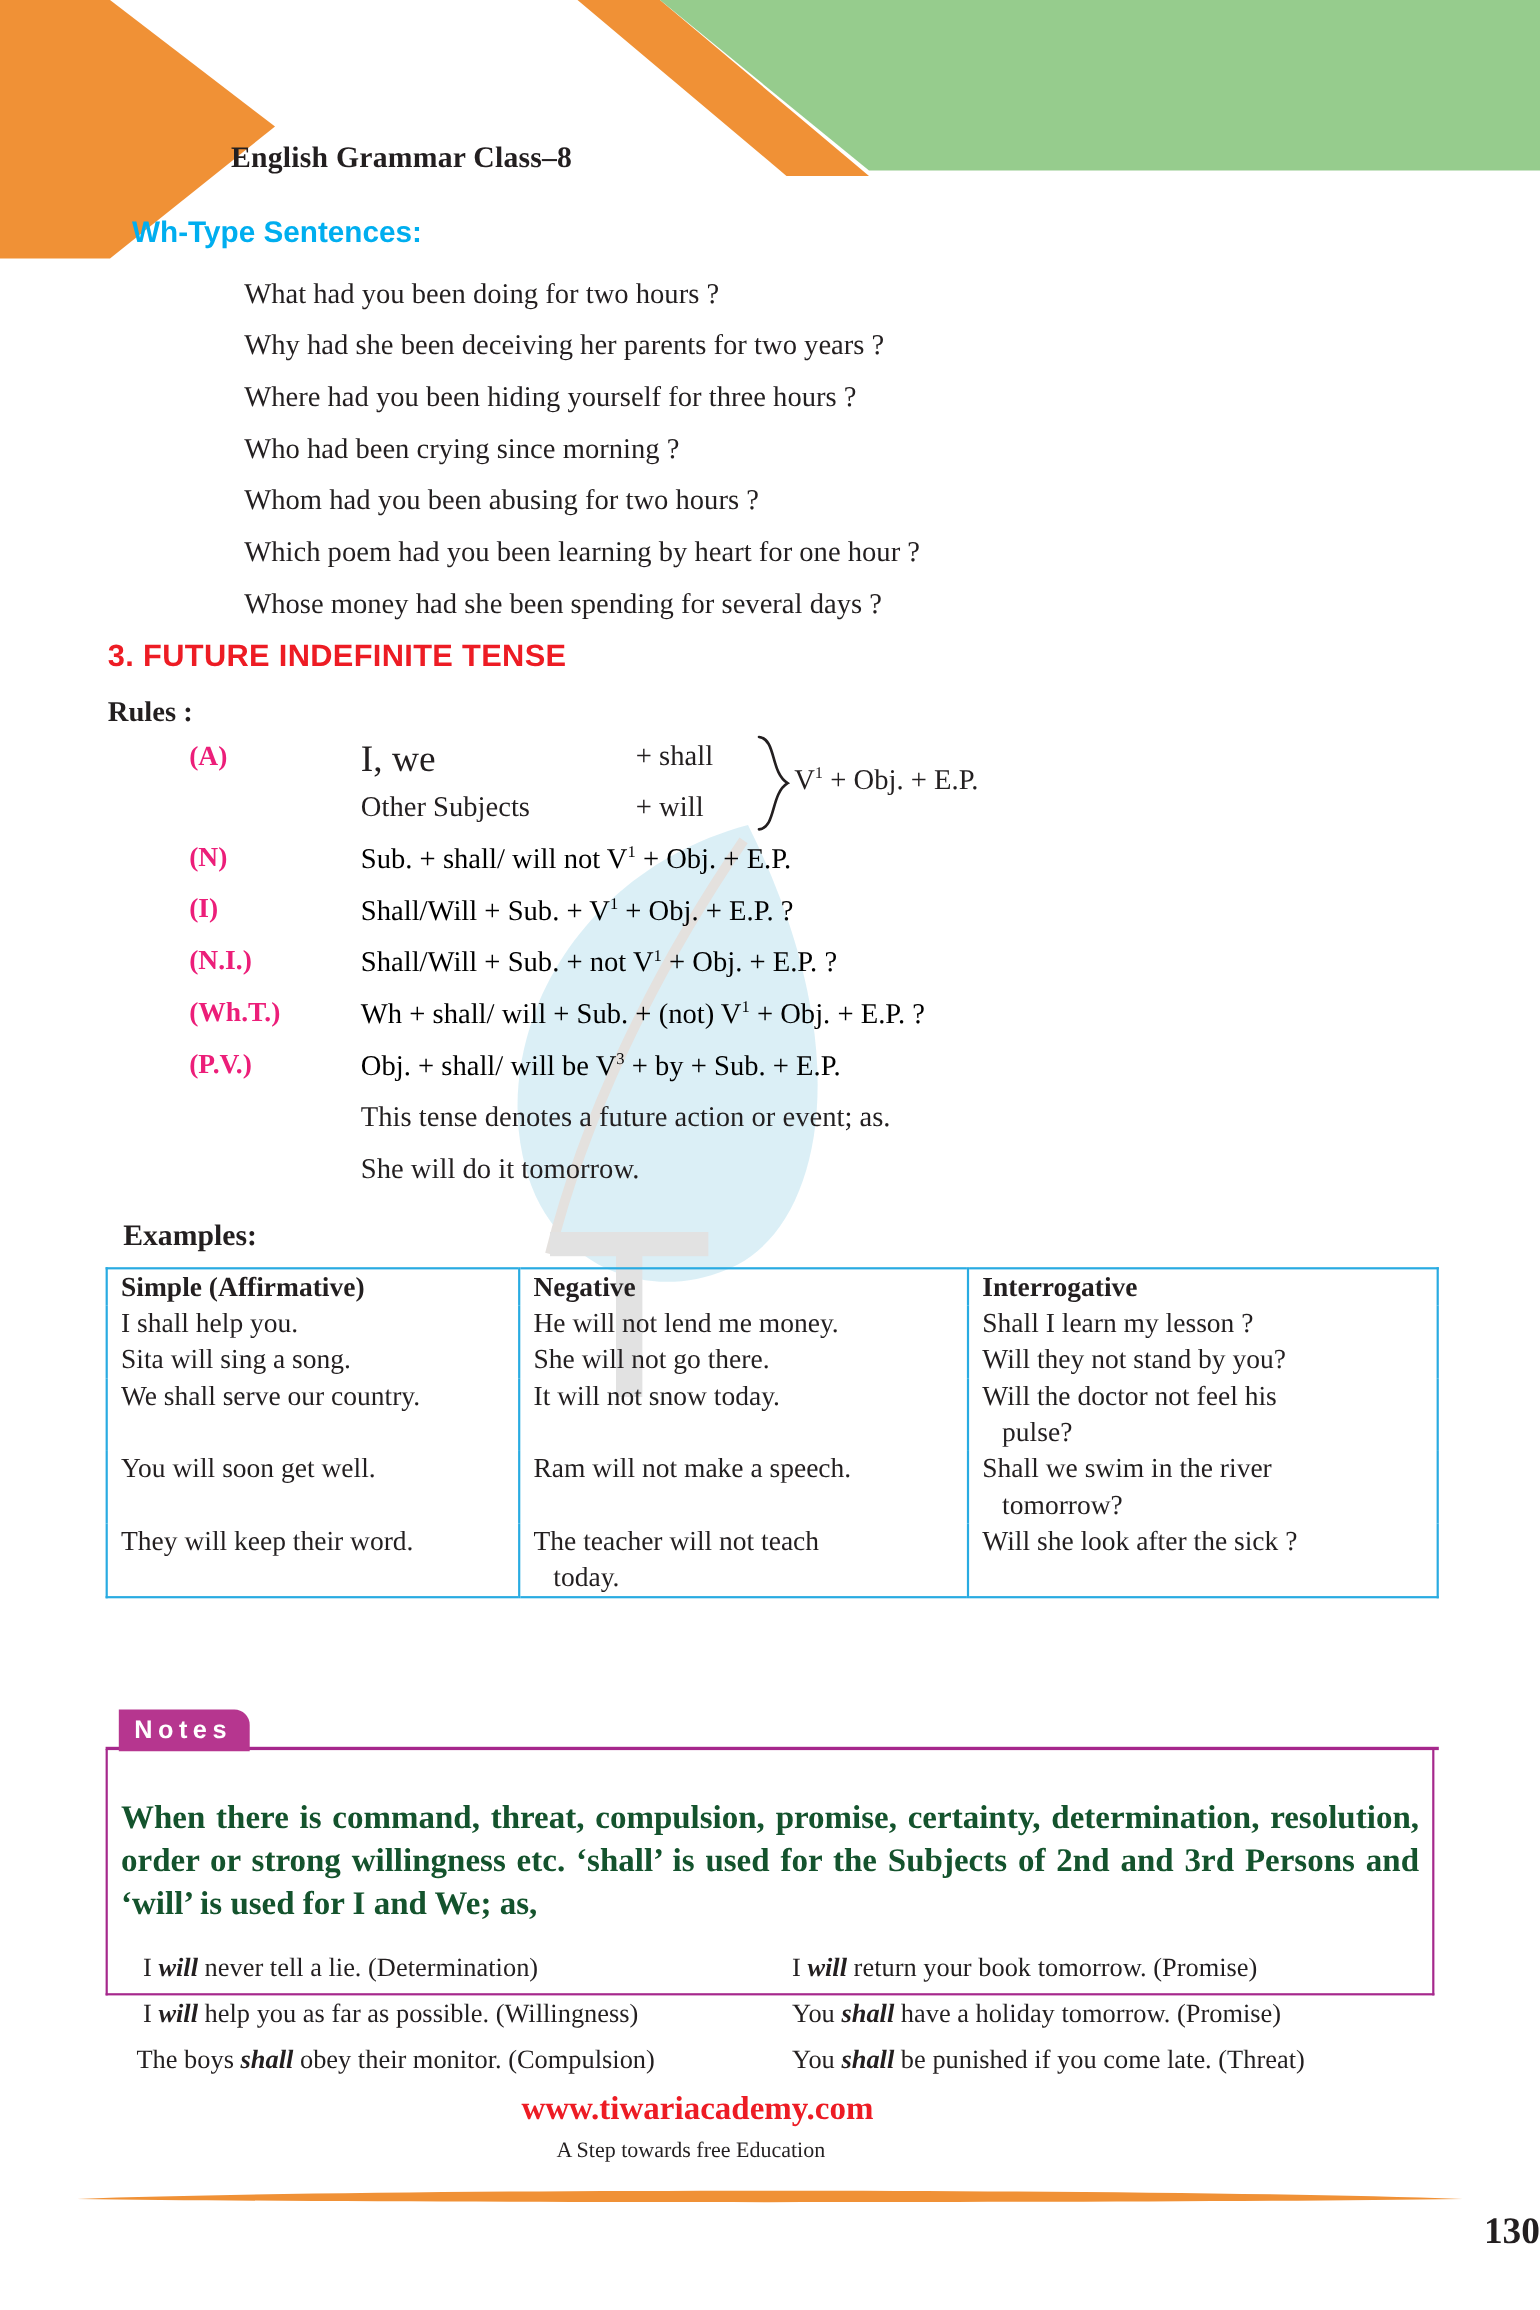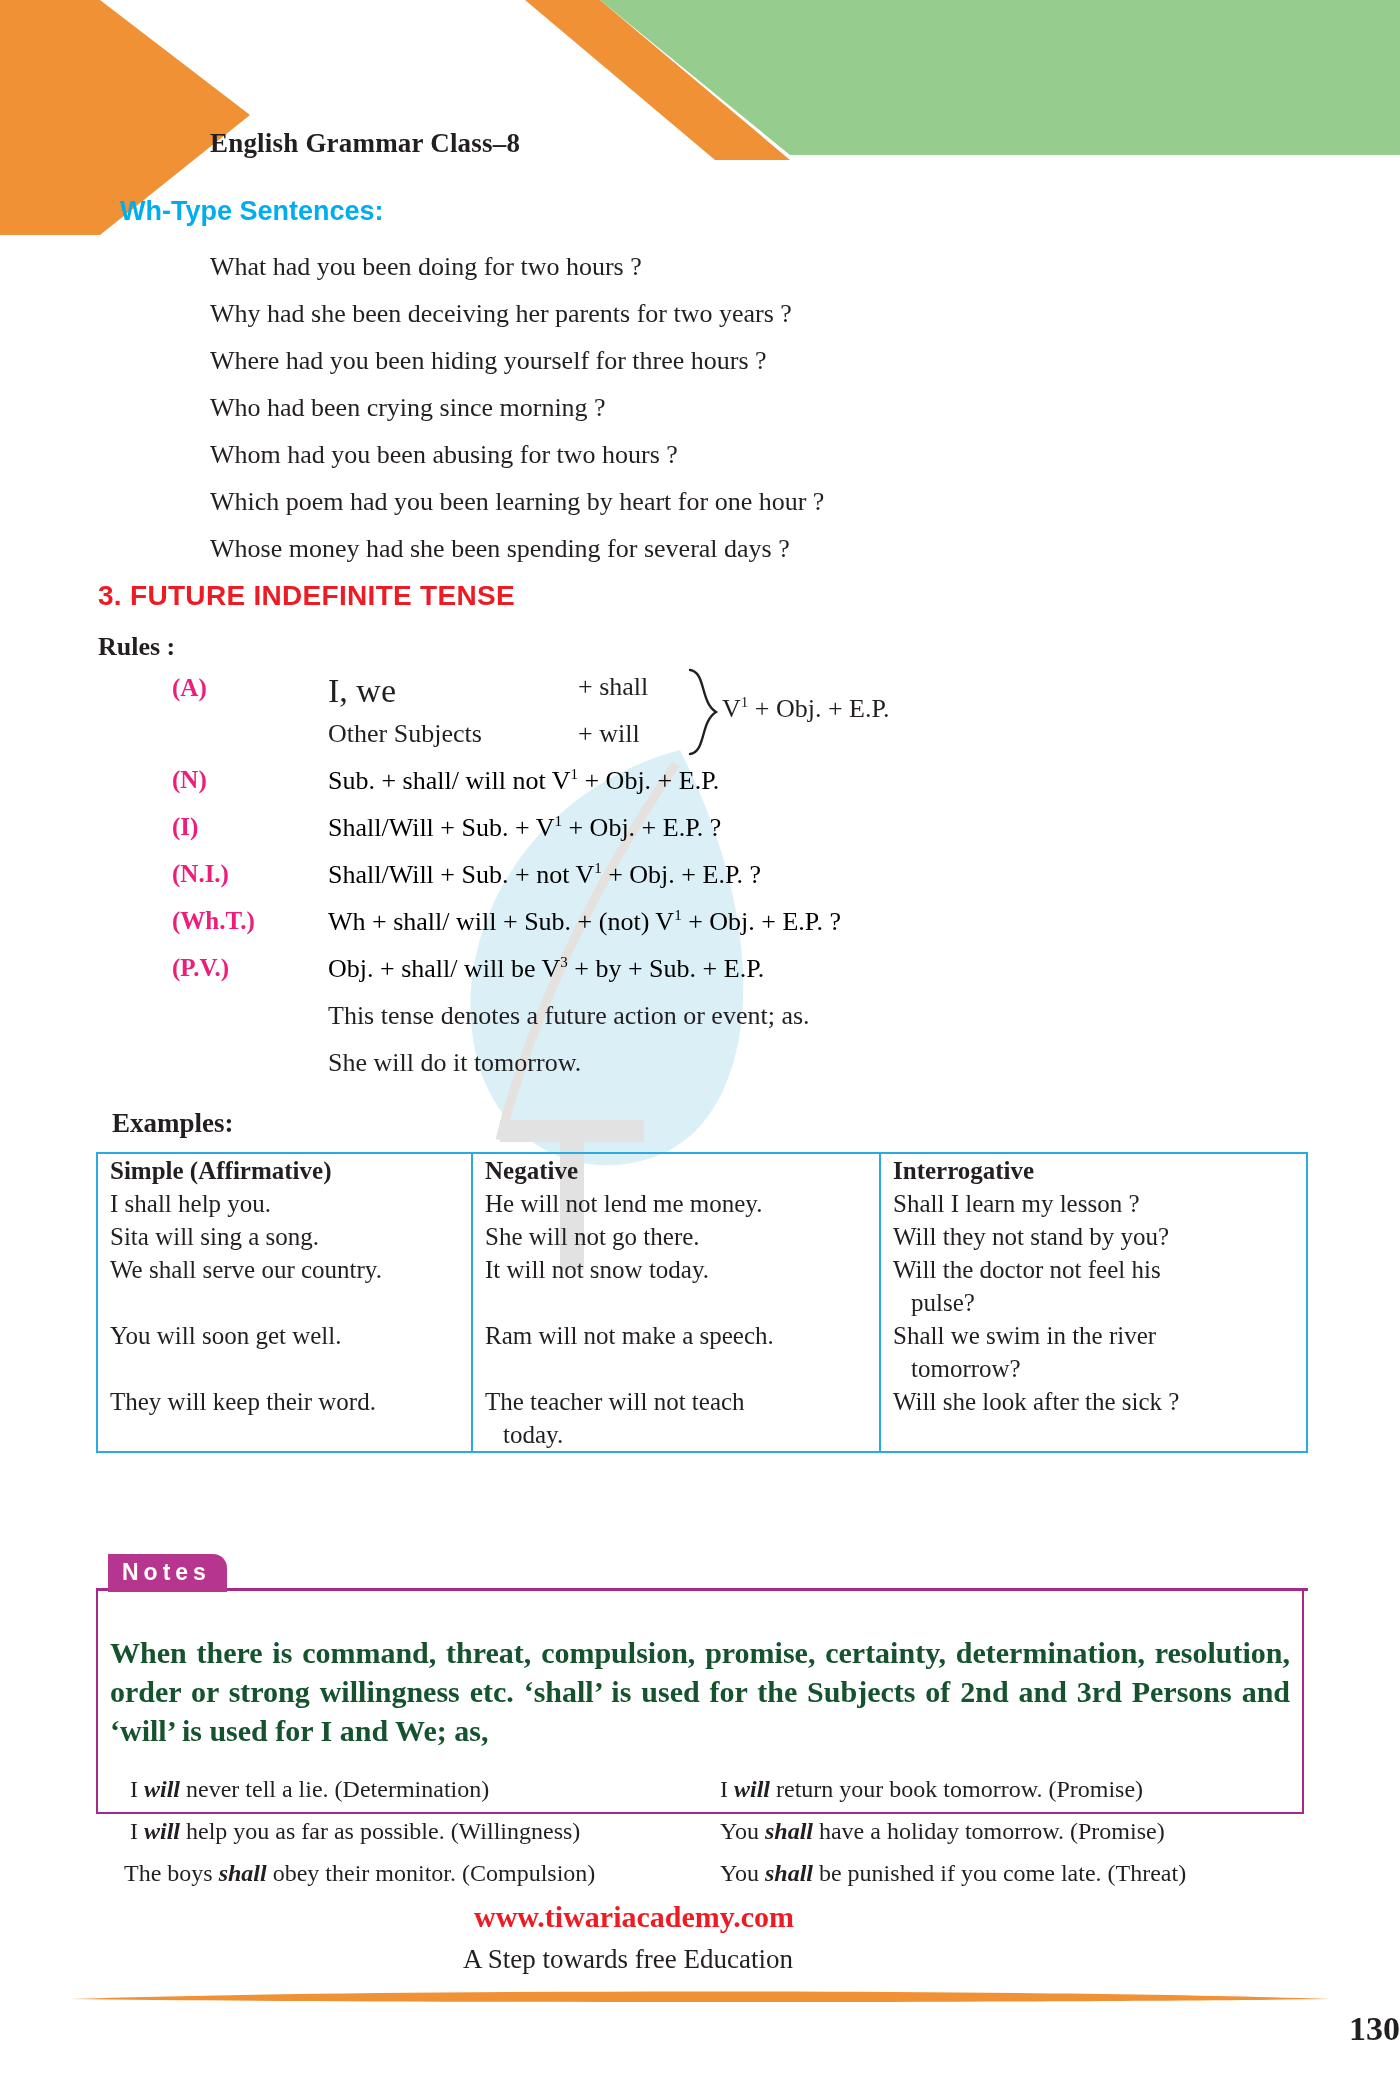--- a/index.html
+++ b/index.html
@@ -28,21 +28,21 @@
 
   
   .wh-head{
     position:absolute;left:120px;top:196px;
     font-size:27px;font-weight:bold;color:#00AEEF;
     font-family:"Liberation Sans", sans-serif;
   }
   .wh-list{position:absolute;left:170px;top:238px;width:1000px;}
   .wh-list li{
     list-style:none;font-size:26px;color:#231f20;line-height:1.0;
-    margin:0 0 21px 0;white-space:nowrap;
+    margin:0 0 21px 12px;white-space:nowrap;
   }
 
   .tense-head{
     position:absolute;left:98px;top:580px;
     font-size:28px;font-weight:bold;color:#ED1C24;
     font-family:"Liberation Sans", sans-serif;letter-spacing:.3px;
   }
   .rules-label{
     position:absolute;left:98px;top:632px;
     font-size:26px;font-weight:bold;color:#231f20;
@@ -129,21 +129,21 @@
   .nex-row i{font-style:italic;font-weight:bold;}
 
   
   .f-url{
     position:absolute;left:0;top:1900px;width:1268px;text-align:center;
     font-size:30px;font-weight:bold;color:#ED1C24;
     font-family:"Liberation Serif", serif;
   }
   .f-tag{
     position:absolute;left:0;top:1944px;width:1256px;text-align:center;
-    font-size:27px;color:#231f20;
+    font-size:20px;color:#231f20;
   }
   .f-rule{position:absolute;left:70px;top:1988px;width:1260px;height:16px;}
   .f-page{
     position:absolute;left:0;top:2010px;width:1400px;text-align:right;
     font-size:34px;font-weight:bold;color:#231f20;
   }
 </style>
 </head>
 <body>
 

